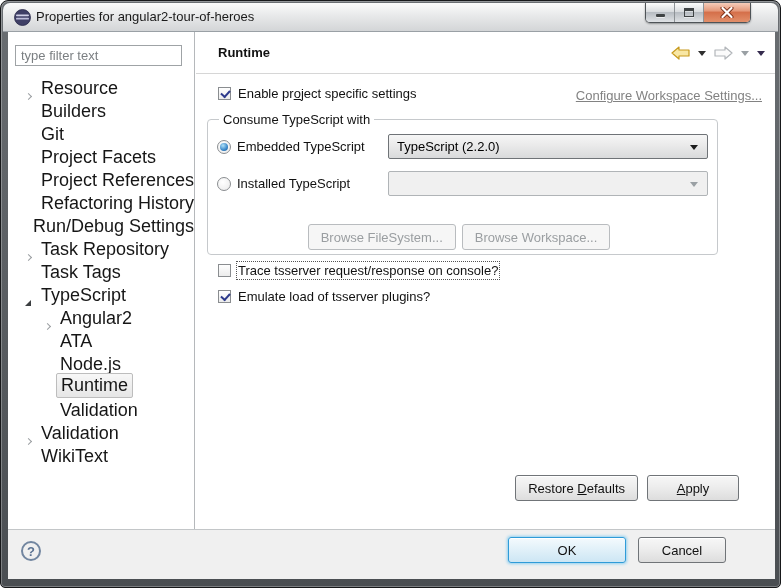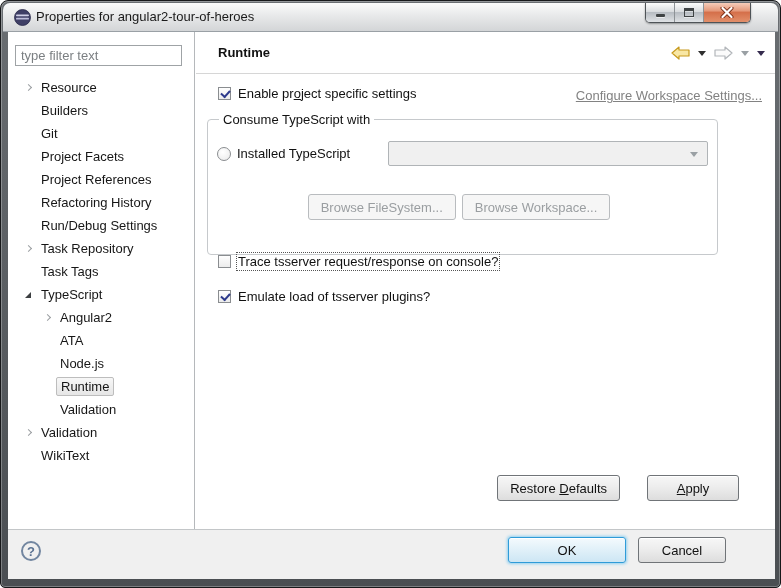--- a/index.html
+++ b/index.html
@@ -56,21 +56,21 @@
     position: absolute; left: 0; top: 0; width: 187px; height: 497px;
     border-right: 1px solid #b5b8bb; background: #fff; overflow: hidden;
   }
   .filter-input {
     position: absolute; left: 7px; top: 13px; width: 167px; height: 21px;
     border: 1px solid #9fa3a6; font-family: "Liberation Sans", sans-serif;
     font-size: 13px; color: #333; padding: 0 5px; outline: none;
   }
   .filter-input::placeholder { color: #7b7f82; opacity: 1; }
   .tree { position: absolute; left: 0; top: 44px; width: 186px; }
-  .trow { display: flex; align-items: center; height: 23px; font-size: 13px; color: #161616; cursor: default; white-space: nowrap; }
+  .trow { display: flex; align-items: flex-end; height: 23px; font-size: 18px; color: #161616; cursor: default; white-space: nowrap; }
   .trow.l0 { padding-left: 16px; }
   .trow.l1 { padding-left: 35px; }
   .tw { width: 17px; display: flex; align-items: center; }
   .chev { width: 5px; height: 5px; border-top: 1px solid #9a9ea1; border-right: 1px solid #9a9ea1; transform: rotate(45deg); margin-left: 2px; }
   .extri { width: 0; height: 0; border-bottom: 6px solid #3c3f41; border-left: 6px solid transparent; margin-left: 1px; }
   .sel-label {
     background: linear-gradient(#f7f7f7, #e6e6e6);
     border: 1px solid #bdbdbd; border-radius: 2px; padding: 1px 4px; margin-left: -4px;
   }
 
@@ -128,21 +128,21 @@
   .btn {
     font-family: "Liberation Sans", sans-serif; font-size: 13px; color: #111;
     border: 1px solid #707478; border-radius: 3px;
     background: linear-gradient(#f7f7f7, #ededed 45%, #dddddd);
     height: 26px; padding: 0 12px; cursor: default;
     box-shadow: inset 0 1px 0 #ffffff;
   }
   .btn.disabled { color: #9a9ea1; border-color: #b9bcbf; background: #f6f6f6; box-shadow: none; }
   .browse-row { justify-content: center; gap: 6px; margin-top: 28px; margin-right: 7px; display: flex; }
 
-  .rd-row { position: absolute; right: 36px; top: 443px; display: flex; gap: 27px; }
+  .rd-row { position: absolute; right: 36px; top: 443px; display: flex; gap: 9px; }
   .rd-row .btn.apply { width: 92px; }
 
   
   .footer {
     position: absolute; left: 0; right: 0; top: 497px; height: 50px;
     background: #f0f0f0; border-top: 1px solid #c3c6c8;
   }
   .help-circle {
     position: absolute; left: 13px; top: 11px; width: 20px; height: 20px; border-radius: 50%;
     border: 2px solid #7286a0; color: #5b7292; font-size: 13px; font-weight: bold;
@@ -301,37 +301,45 @@
 
       <div class="crow" style="left:22px; top:54px;">
         <span class="checkbox checked"></span>
         <span><span>Enable pr</span><span class="mn">o</span><span>ject specific settings</span></span>
       </div>
       <span class="wslink">Configure Workspace Settings...</span>
 
       <fieldset class="group">
         <legend>Consume TypeScript with</legend>
 
+        <div class="grow">
+          <span class="radio sel"></span>
+          <span class="rlabel">Embedded TypeScript</span>
+          <div class="combo">
+            <span>TypeScript (2.2.0)</span>
+            <span class="carrow"></span>
+          </div>
+        </div>
 
         <div class="grow" style="margin-top:12px;">
           <span class="radio"></span>
           <span class="rlabel">Installed TypeScript</span>
           <div class="combo disabled">
             <span></span>
             <span class="carrow"></span>
           </div>
         </div>
 
         <div class="browse-row">
           <button class="btn disabled">Browse FileSystem...</button>
           <button class="btn disabled">Browse Workspace...</button>
         </div>
       </fieldset>
 
-      <div class="crow" style="left:22px; top:222px;">
+      <div class="crow" style="left:22px; top:231px;">
         <span class="checkbox"></span>
         <span class="focus-dotted">Trace tsserver request/response on console?</span>
       </div>
 
       <div class="crow" style="left:22px; top:257px;">
         <span class="checkbox checked"></span>
         <span>Emulate load of tsserver plugins?</span>
       </div>
 
       <div class="rd-row">

